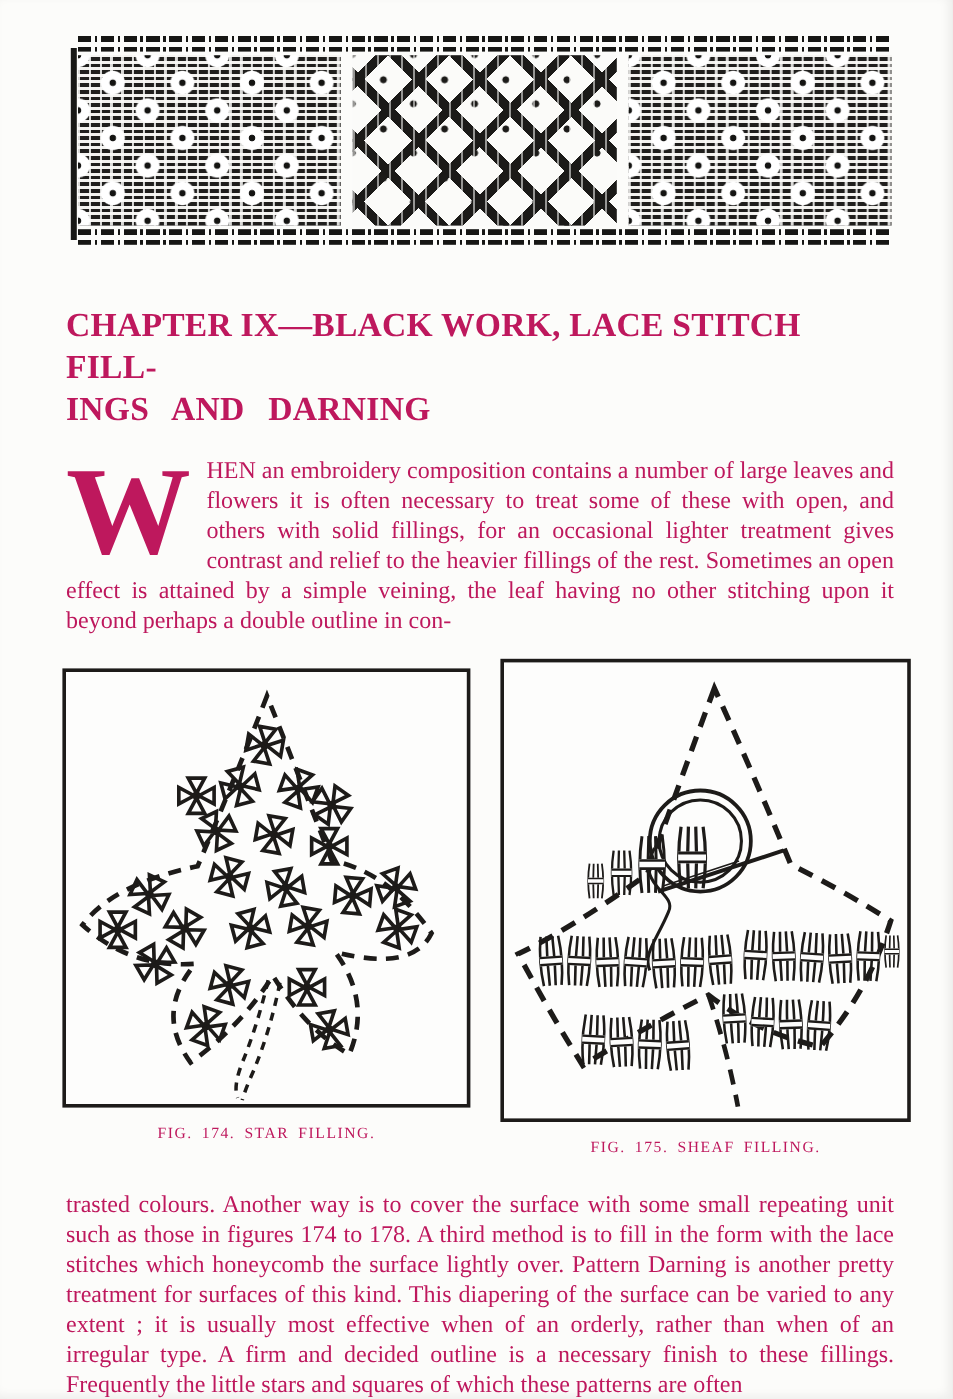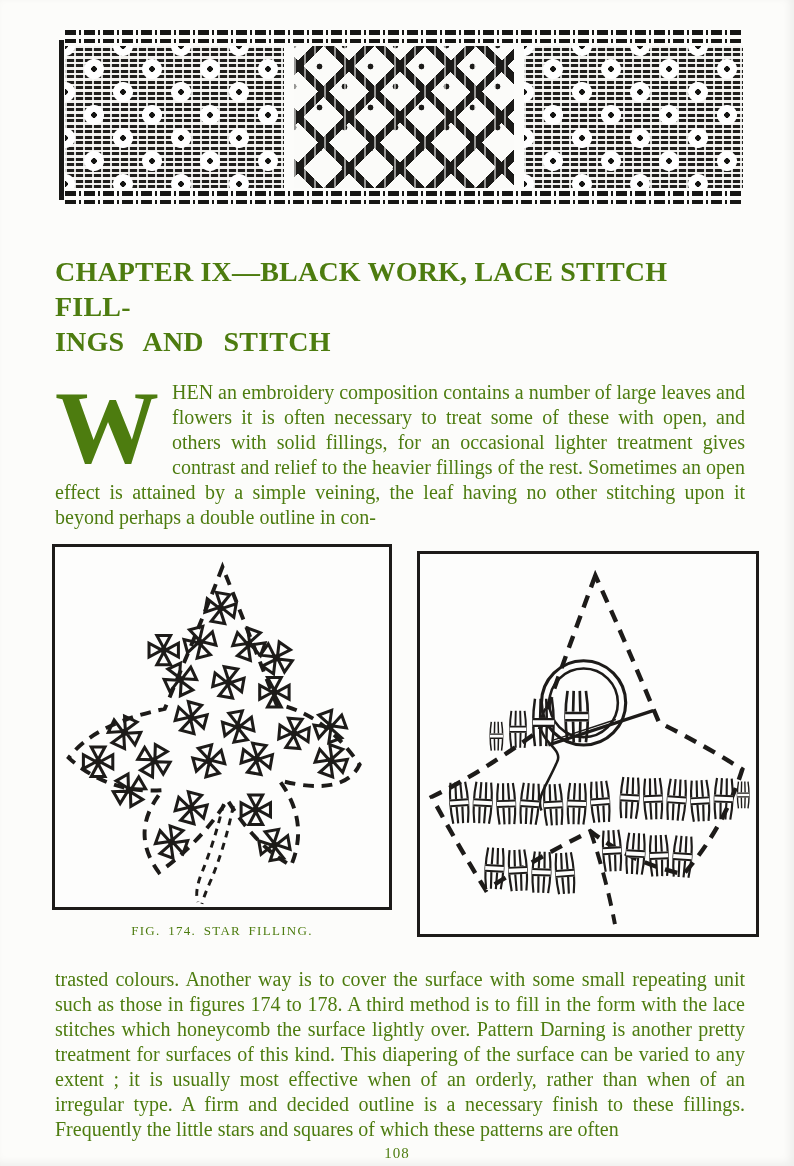--- a/index.html
+++ b/index.html
@@ -4,21 +4,21 @@
 <style>
   html,body{margin:0;padding:0;background:#efeeec;}
   .page{
     position:relative;
     width:794px;height:1166px;
     margin:0 auto;
     background:#fcfcfa;
     box-shadow:inset -4px -3px 8px rgba(0,0,0,.06);
     overflow:hidden;
     font-family:"Liberation Serif", serif;
-    color:#4d7c0f;
+    color:#be185d;
   }
 
   
   .band{position:relative;margin:30px 51px 0 57px;height:174px;}
   .band-bar{position:absolute;left:2px;top:10px;bottom:4px;width:5px;background:#181816;}
   .band-dash{height:13px;margin-left:8px;
     background-image:
       linear-gradient(0deg, rgba(252,252,250,0) 0 4px, #fcfcfa 4px 8px, rgba(252,252,250,0) 8px),
       repeating-linear-gradient(90deg,#161614 0 11px, rgba(252,252,250,0) 11px 14px, #161614 14px 16px, rgba(252,252,250,0) 16px 19px);
   }
@@ -74,21 +74,21 @@
     <div class="band-main">
       <div class="panel panel-diaper"></div>
       <div class="panel panel-lattice"></div>
       <div class="panel panel-diaper"></div>
     </div>
     <div class="band-dash"></div>
   </div>
 
   <h1 class="heading">
     <span class="l1">CHAPTER IX—BLACK WORK, LACE STITCH FILL-</span><br>
-    <span class="l2">INGS AND STITCH</span>
+    <span class="l2">INGS AND DARNING</span>
   </h1>
 
   <p class="body-text para1"><span class="dropcap">W</span><span>HEN an embroidery composition contains a number of large leaves and flowers it is often necessary to treat some of these with open, and others with solid fillings, for an occasional lighter treatment gives contrast and relief to the heavier fillings of the rest.  Sometimes an open effect is attained by a simple veining, the leaf having no other stitching upon it beyond perhaps a double outline in con-</span></p>
 
   <div class="figures">
 
     <figure>
       <div class="figbox">
         <svg width="334" height="360" viewBox="0 0 341 367">
           <defs>
@@ -189,20 +189,21 @@
             <use href="#sheaf" transform="translate(100,323) rotate(-3)"></use>
             <use href="#sheaf" transform="translate(124,325) rotate(2)"></use>
             <use href="#sheaf" transform="translate(148,326) rotate(-4)"></use>
             <use href="#sheaf" transform="translate(196,303) rotate(-3)"></use>
             <use href="#sheaf" transform="translate(220,306) rotate(3)"></use>
             <use href="#sheaf" transform="translate(244,308) rotate(-2)"></use>
             <use href="#sheaf" transform="translate(268,309) rotate(4)"></use>
           </g>
         </svg>
       </div>
+      <figcaption>FIG. 175. SHEAF FILLING.</figcaption>
     </figure>
 
   </div>
 
   <p class="body-text para2">trasted colours.  Another way is to cover the surface with some small repeating unit such as those in figures 174 to 178.  A third method is to fill in the form with the lace stitches which honeycomb the surface lightly over.  Pattern Darning is another pretty treatment for surfaces of this kind.  This diapering of the surface can be varied to any extent ; it is usually most effective when of an orderly, rather than when of an irregular type.  A firm and decided outline is a necessary finish to these fillings.  Frequently the little stars and squares of which these patterns are often</p>
 
   <div class="pageno">108</div>
 
 </div>
 

